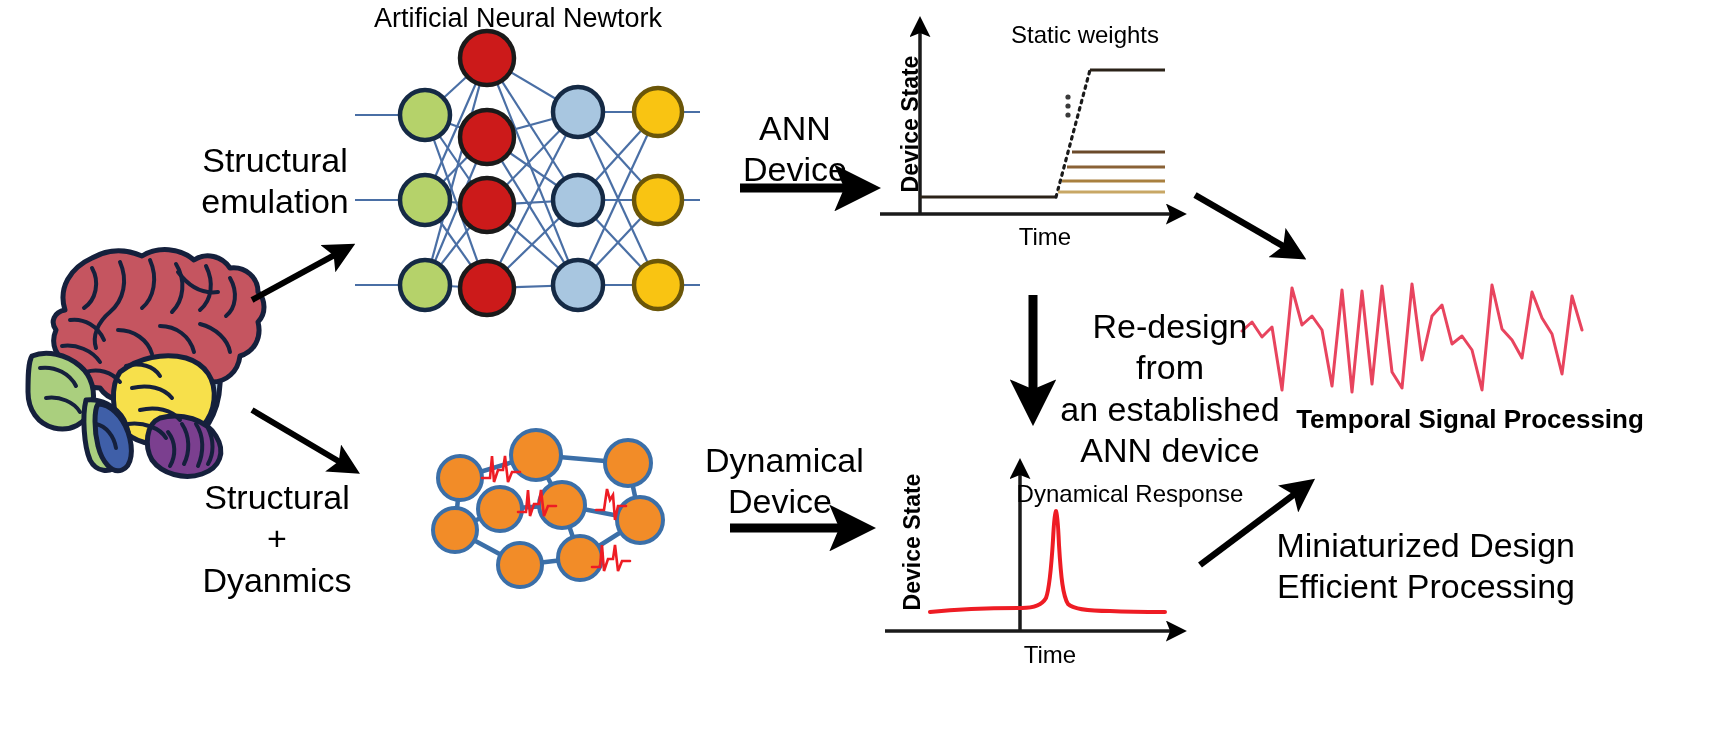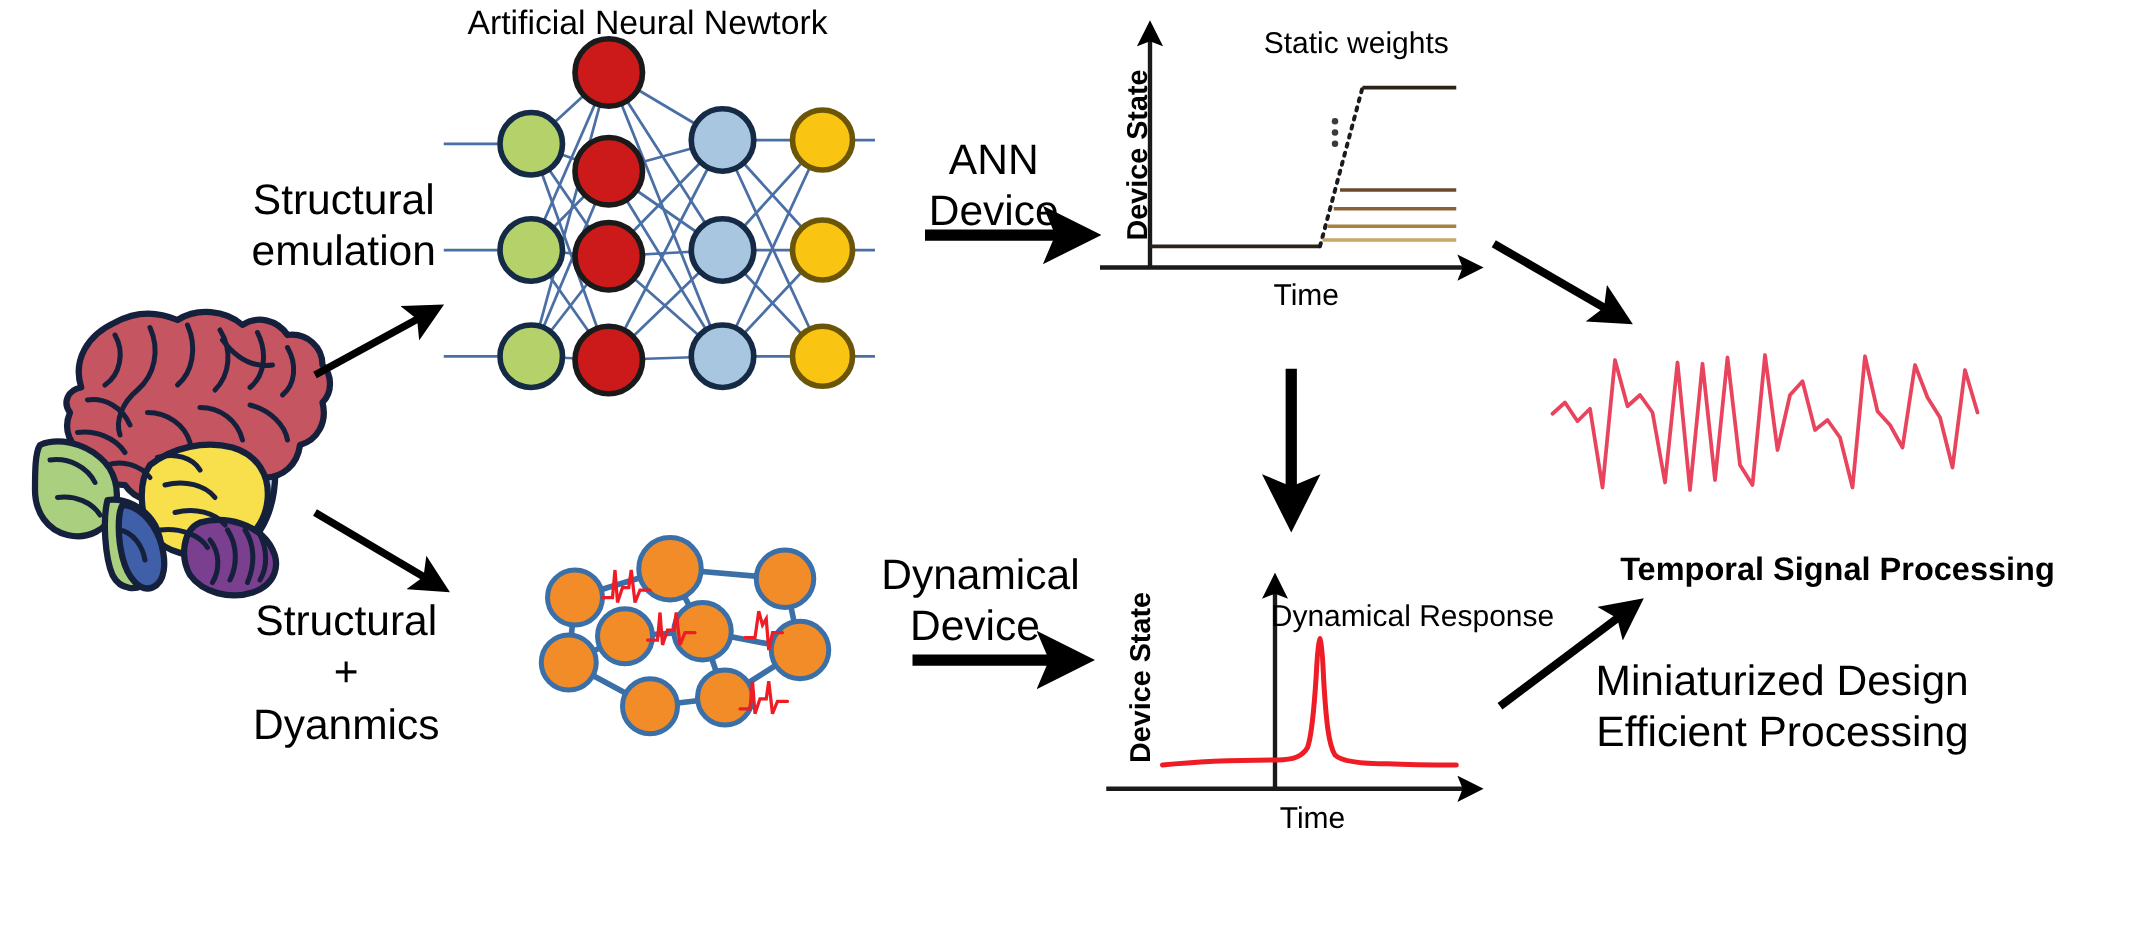--- a/index.html
+++ b/index.html
@@ -283,26 +283,29 @@
 +
 Dyanmics</div>
 
   <div class="lbl t-side" style="left:740px; top:108px; width:110px;">ANN
 Device</div>
 
   <div class="lbl t-side" style="left:705px; top:440px; width:150px;">Dynamical
 Device</div>
 
 
+  <div class="lbl t-side" style="left:1055px; top:306px; width:230px;">Re-design from
+an established
+ANN device</div>
 
 
   <div class="lbl t-side" style="left:1255px; top:525px; width:320px;text-align:right;">Miniaturized Design
 Efficient Processing</div>
 
-  <div class="lbl t-bold" style="left:1230px; top:404px; width:480px;margin-top:36px;">Temporal Signal Processing</div>
+  <div class="lbl t-bold" style="left:1230px; top:404px; width:480px;">Temporal Signal Processing</div>
 
   <div class="lbl t-chart" style="left:975px; top:20px; width:220px;">Static weights</div>
   <div class="lbl t-chart" style="left:985px; top:222px; width:120px;">Time</div>
   <div class="lbl t-axis" style="left:820px; top:110px; width:180px; transform:rotate(-90deg); transform-origin:center center;">Device State</div>
 
   <div class="lbl t-chart" style="left:1000px; top:465px; width:260px;margin-top:14px;">Dynamical Response</div>
   <div class="lbl t-chart" style="left:990px; top:640px; width:120px;">Time</div>
   <div class="lbl t-axis" style="left:822px; top:528px; width:180px; transform:rotate(-90deg); transform-origin:center center;">Device State</div>
 
 </div>

